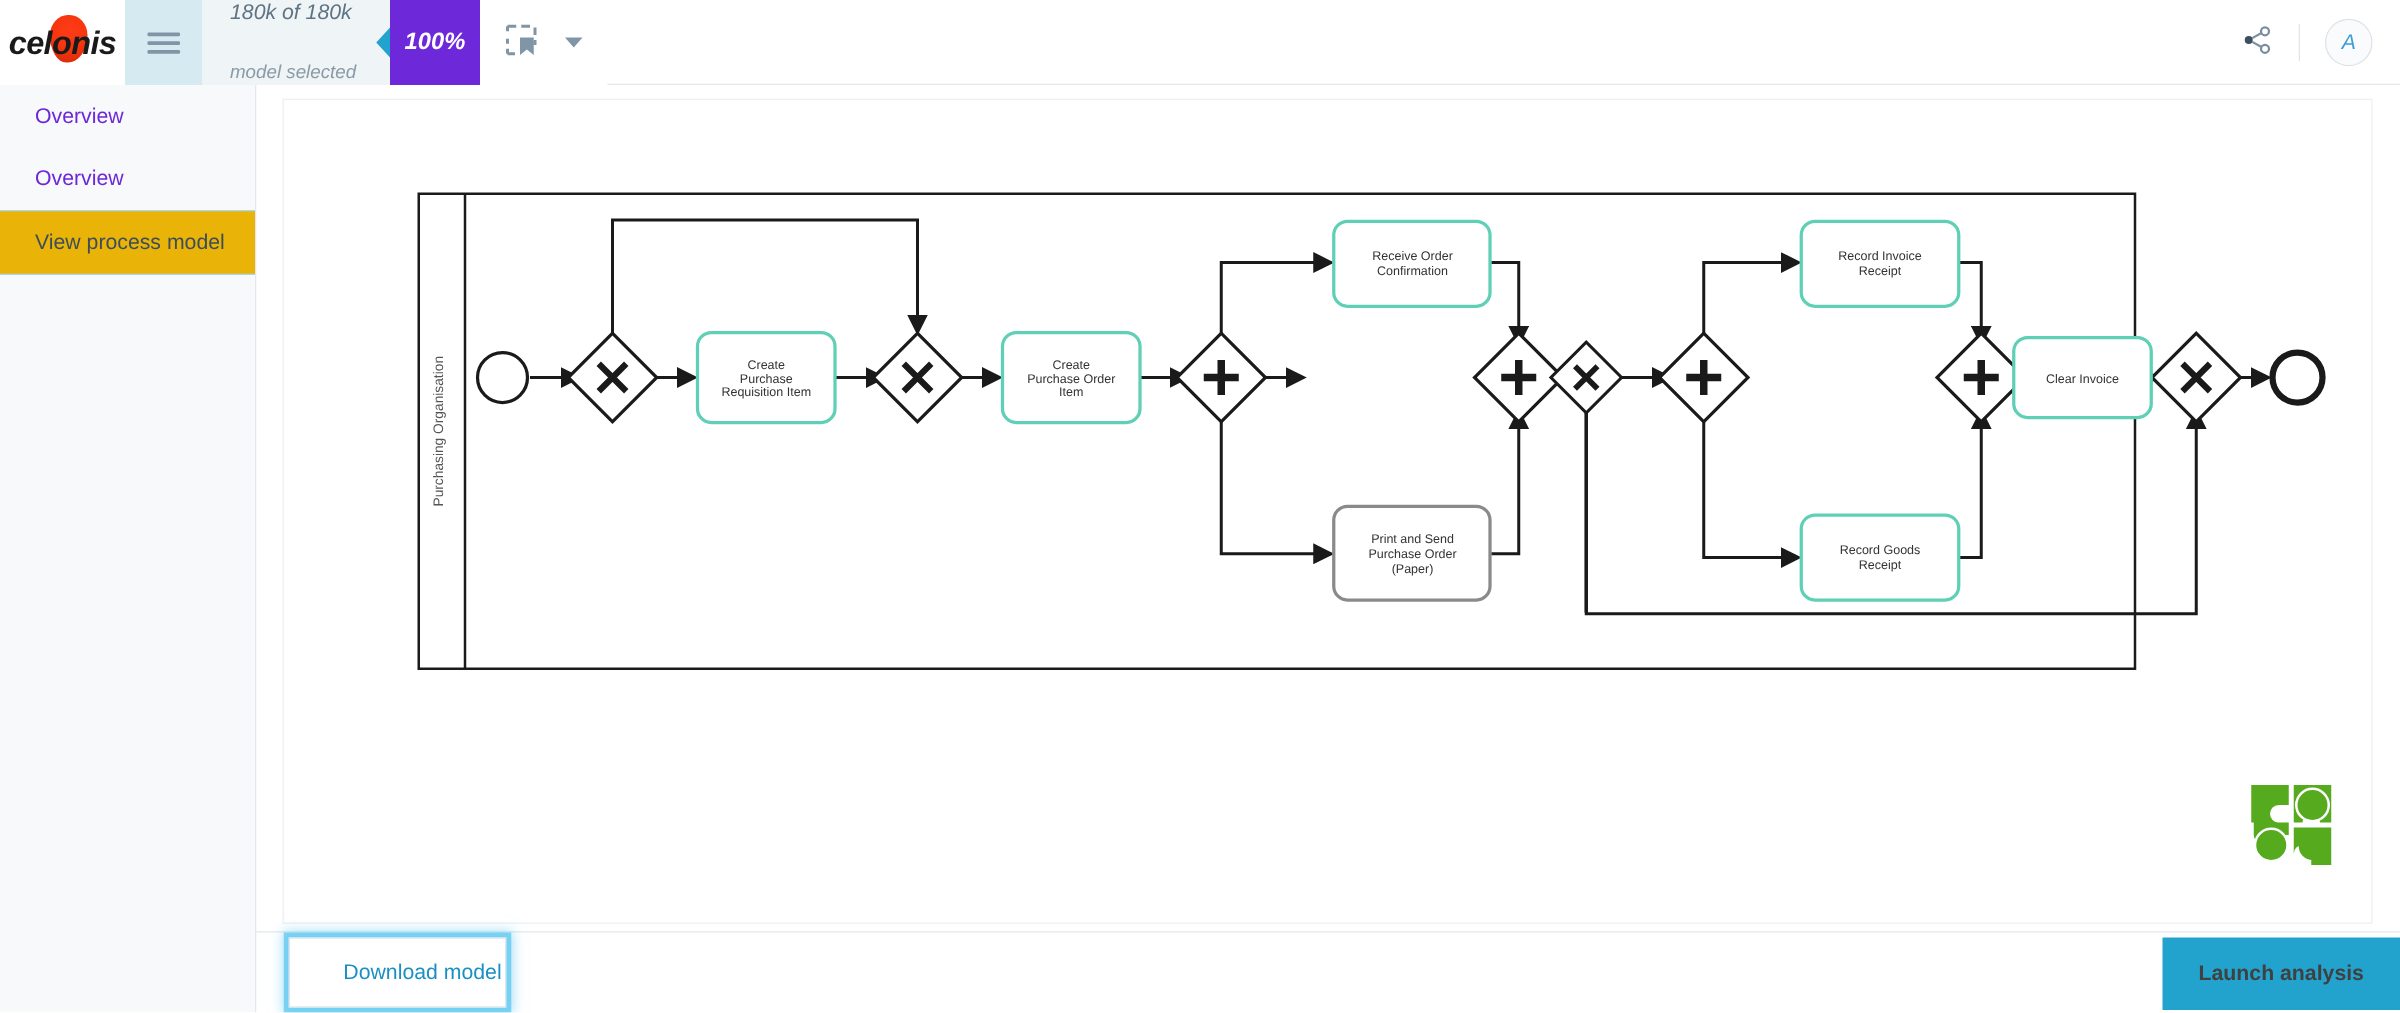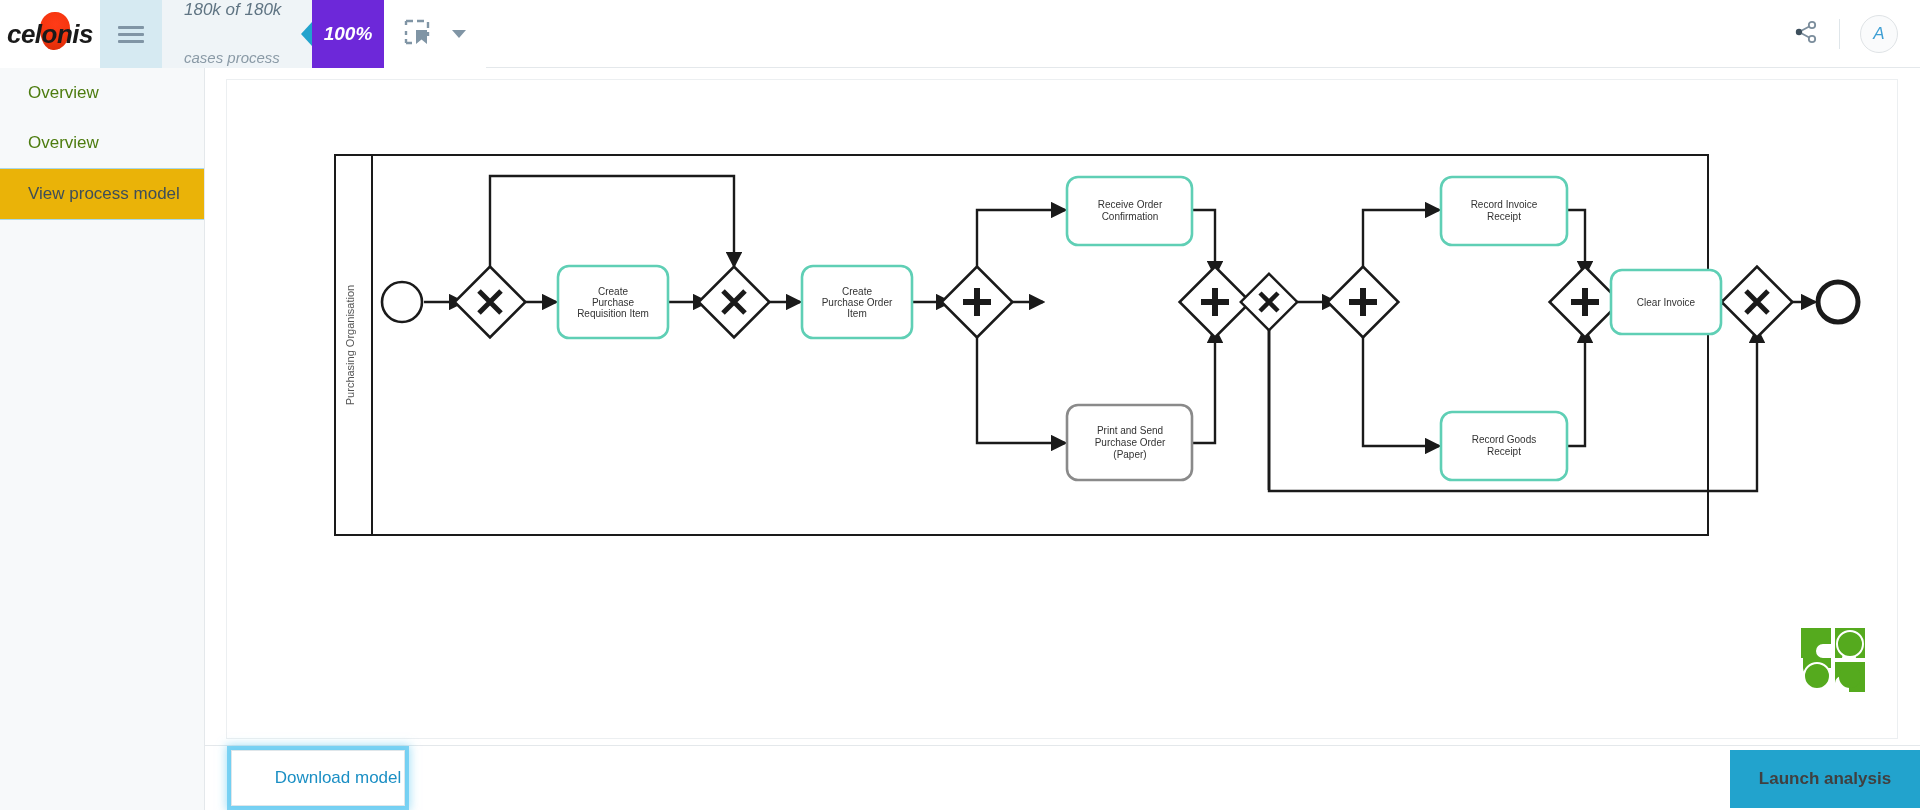--- a/index.html
+++ b/index.html
@@ -88,21 +88,21 @@
   
   #sidebar {
     position: absolute; top: 68px; left: 0; width: 205px; height: 742px;
     background: #f7f9fa; border-right: 1px solid #e4e8eb;
     z-index: 10;
   }
   .side-head {
     font-size: 15px; color: #5b6e7c; padding: 12px 0 8px 14px;
   }
   .side-item {
-    padding: 14px 0 14px 28px; font-size: 17px; color: #4d7c0f; cursor: pointer;
+    padding: 14px 0 14px 28px; font-size: 17px; color: #6d28d9; cursor: pointer;
     line-height: 22px;
   }
   .side-item.active {
     background: #eab308; color: #3e4e59;
     border-top: 1px solid #a8d8ea; border-bottom: 1px solid #a8d8ea;
   }
 
   
   #canvas {
     position: absolute; top: 68px; left: 205px;
@@ -158,21 +158,21 @@
     <div class="hamburger-btn">
       <span class="bars">
           <i></i>
           <i></i>
           <i></i>
         </span>
     </div>
 
     <div class="cases-box">
       <span class="cases-main">180k of 180k</span>
-      <span class="cases-sub">cases process</span>
+      <span class="cases-sub">model selected</span>
     </div>
 
     <div class="pct-box">
       <span class="pct-text">100%</span>
     </div>
 
     <div class="tool-group">
       <span class="sel-icon">
         <svg width="26" height="26" viewBox="0 0 26 26">
           <path d="M2 2 h7 M13 2 h7 M24 3 v6 M24 13 v4 M2 24 h6 M2 6 v-4 M2 20 v4 M2 12 v4" stroke="#8095a5" stroke-width="2.4" fill="none" stroke-dasharray="0"></path>

